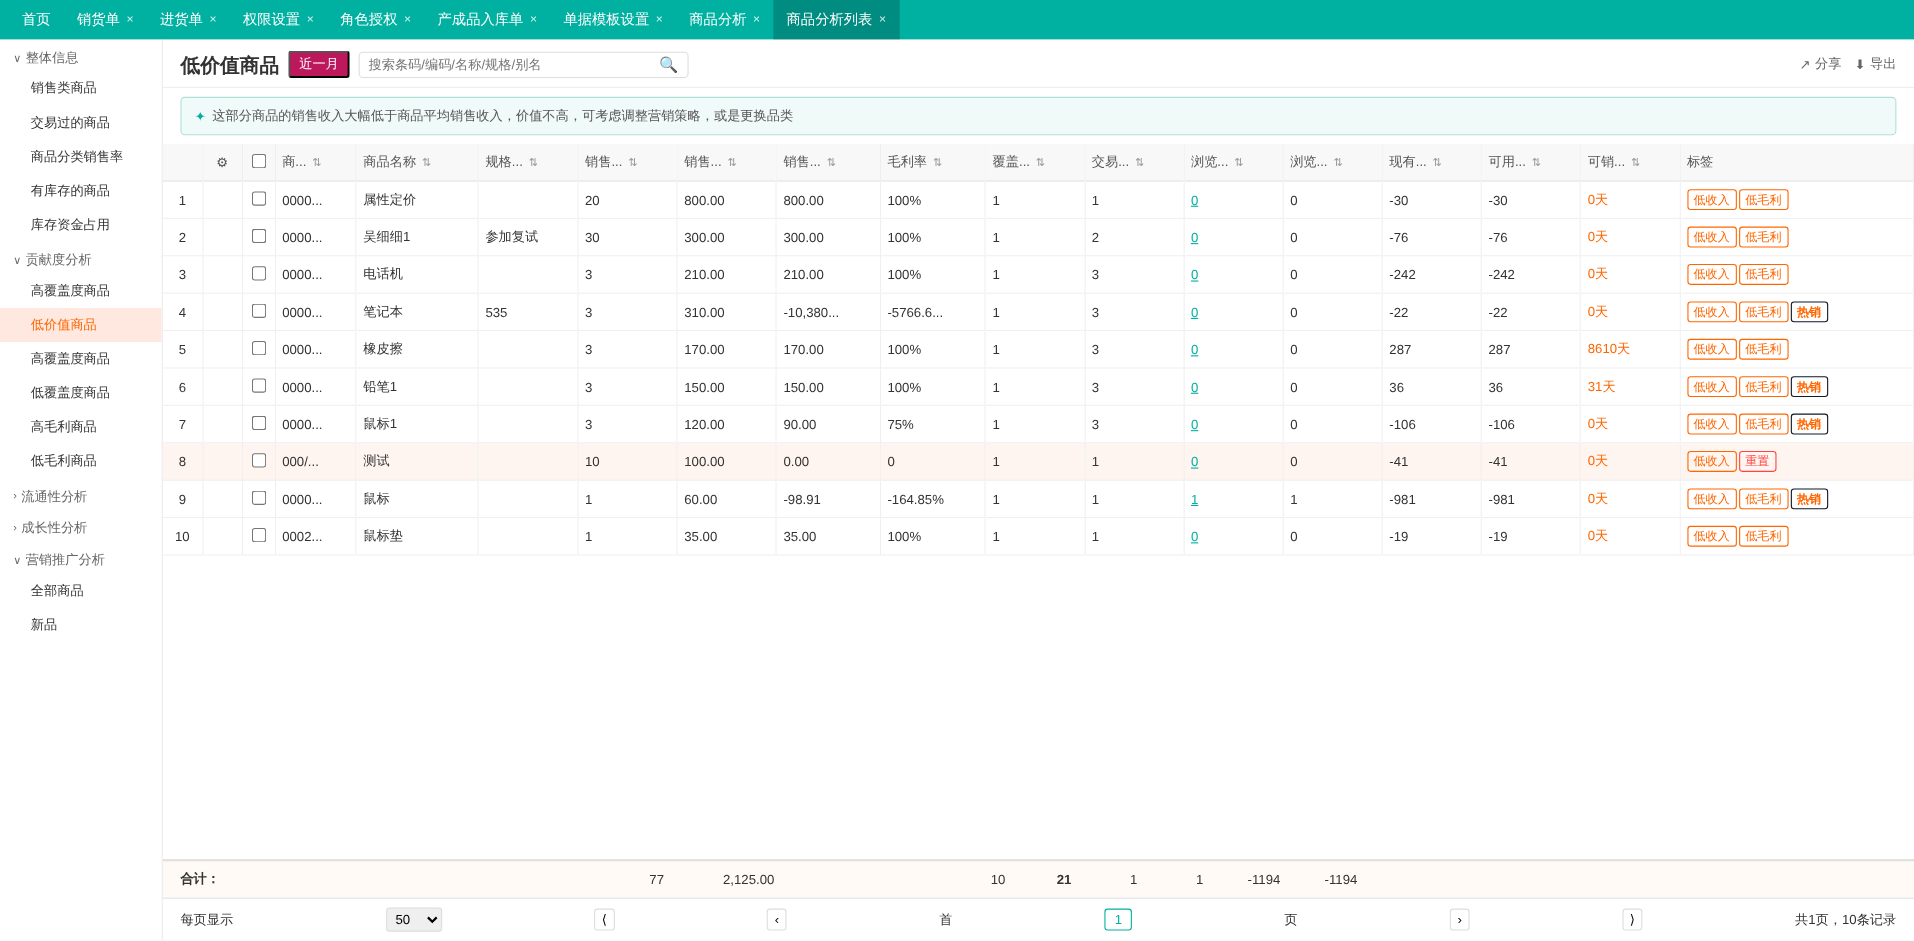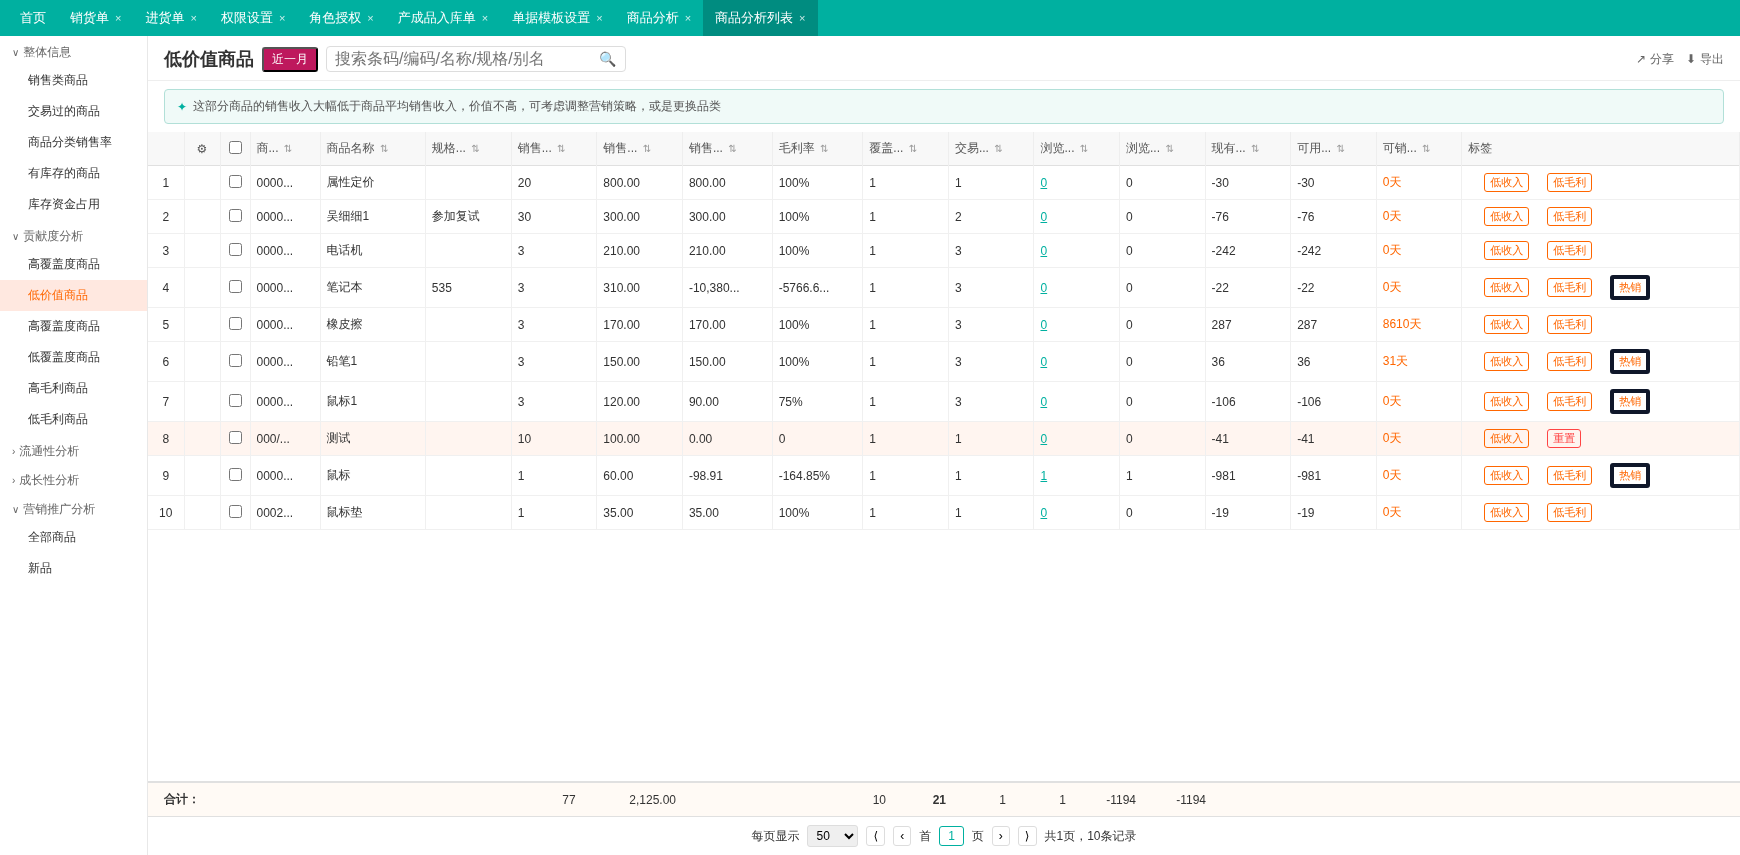--- a/index.html
+++ b/index.html
@@ -96,21 +96,21 @@
       border: 1px solid #ddd;
       border-radius: 4px;
       padding: 3px 8px;
       gap: 6px;
       flex: 1;
       max-width: 300px;
     }
     .search-box input {
       border: none;
       outline: none;
-      font-size: 16px;
+      font-size: 12px;
       color: #be185d;
       width: 100%;
       background: transparent;
     }
     .search-icon { color: #ff6600; font-size: 14px; }
     .header-actions {
       margin-left: auto;
       display: flex;
       gap: 12px;
       align-items: center;
@@ -176,50 +176,50 @@
       padding: 7px 6px;
       border-right: 1px solid #f0f0f0;
       white-space: nowrap;
     }
     .tag-badge {
       display: inline-block;
       padding: 1px 5px;
       border-radius: 3px;
       font-size: 11px;
       margin-right: 2px;
-      margin-left: 16px;
     }
     .tag-low-income { color: #ff6600; border: 1px solid #ff6600; }
     .tag-low-profit { color: #ff6600; border: 1px solid #ff6600; }
-    .tag-hot { color: #ff6600; border: 4px solid #0f172a; }
+    .tag-hot { color: #ff6600; border: 1px solid #0f172a; font-weight: bold; }
     .tag-overstock { color: #ff4444; border: 1px solid #ff4444; }
     .text-orange { color: #ff6600; }
     .text-link { color: #00b0a0; text-decoration: underline; cursor: pointer; }
     .checkbox-cell { text-align: center; }
     
     
     .table-footer {
       background: #fffaf5;
       border-top: 2px solid #e0e0e0;
       padding: 8px 16px;
       display: flex;
       align-items: center;
       font-size: 12px;
       flex-shrink: 0;
+      gap: 28px;
     }
     .footer-label { font-weight: bold; margin-right: 16px; }
     
     
     .pagination {
       background: #fff;
       border-top: 1px solid #e0e0e0;
       padding: 8px 16px;
       display: flex;
       align-items: center;
-      justify-content: center;
+      justify-content: space-between;
       gap: 8px;
       font-size: 12px;
       flex-shrink: 0;
     }
     .pagination-btn {
       border: 1px solid #ddd;
       background: #fff;
       padding: 2px 6px;
       cursor: pointer;
       border-radius: 3px;

